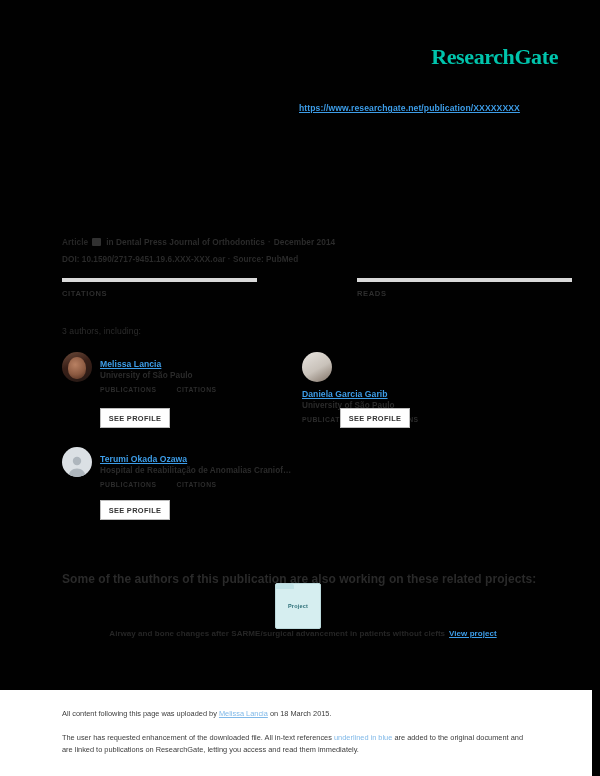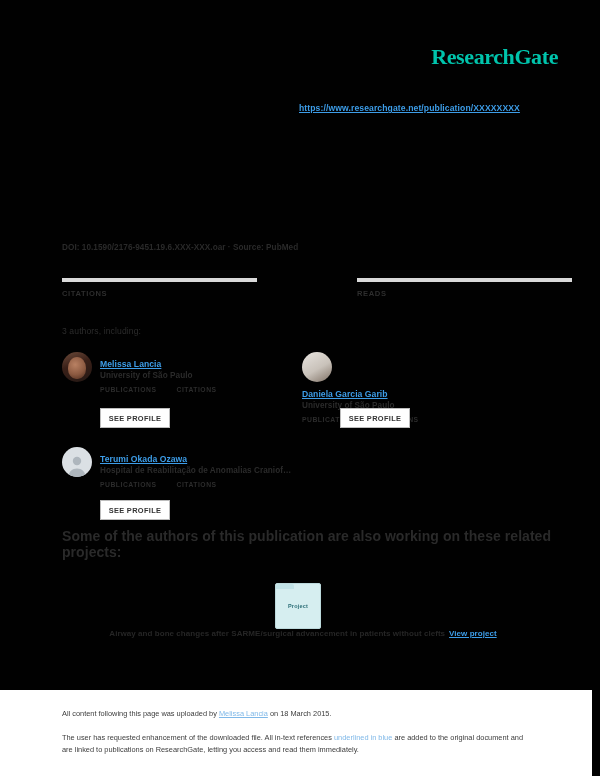--- a/index.html
+++ b/index.html
@@ -161,22 +161,22 @@
     letter-spacing:0.35px;
     display:flex; align-items:center; justify-content:center;
     cursor:pointer;
   }
   .see-profile.s0 { top:408px; left:100px; }
   .see-profile.s1 { top:408px; left:340px; }
   .see-profile.s2 { top:500px; left:100px; }
 
   
   .projects-title {
-    position:absolute; top:528px; left:62px;
-    font-size:14px; font-weight:bold; color:#2a2a2a;
+    position:absolute; top:572px; left:62px;
+    font-size:12px; font-weight:bold; color:#2a2a2a;
     letter-spacing:0.05px;
   }
   .project-row {
     position:absolute; top:583px; left:62px; right:56px;
     display:flex; align-items:center;flex-direction:column;
   }
   .project-thumb {
     width:46px; height:30px;
     background:#d6eef0;
     border:1px solid #bcd9dc;
@@ -222,21 +222,28 @@
 </style>
 </head>
 <body>
 
 <div class="page">
 
   <div class="rg-logo">ResearchGate</div>
   <a class="pub-url" href="#">https://www.researchgate.net/publication/XXXXXXXX</a>
 
   <div class="meta-block">
-    <div class="meta-doi">DOI: 10.1590/2176-9451.19.6.XXX-XXX.oar · Source: PubMed</div>
+    <div class="meta-line">
+      <span class="meta-type">Article</span>
+      <span class="meta-chip"></span>
+      <span>in Dental Press Journal of Orthodontics</span>
+      <span class="meta-sep">·</span>
+      <span>December 2014</span>
+    </div>
+    <div class="meta-doi">DOI: 10.1590/2717-9451.19.6.XXX-XXX.oar · Source: PubMed</div>
   </div>
 
   <div class="stats">
     <div class="stat-col">
       <div class="stat-rule"></div>
       <div class="stat-num"></div>
       <div class="stat-label">CITATIONS</div>
     </div>
     <div class="stat-col right">
       <div class="stat-rule"></div>

